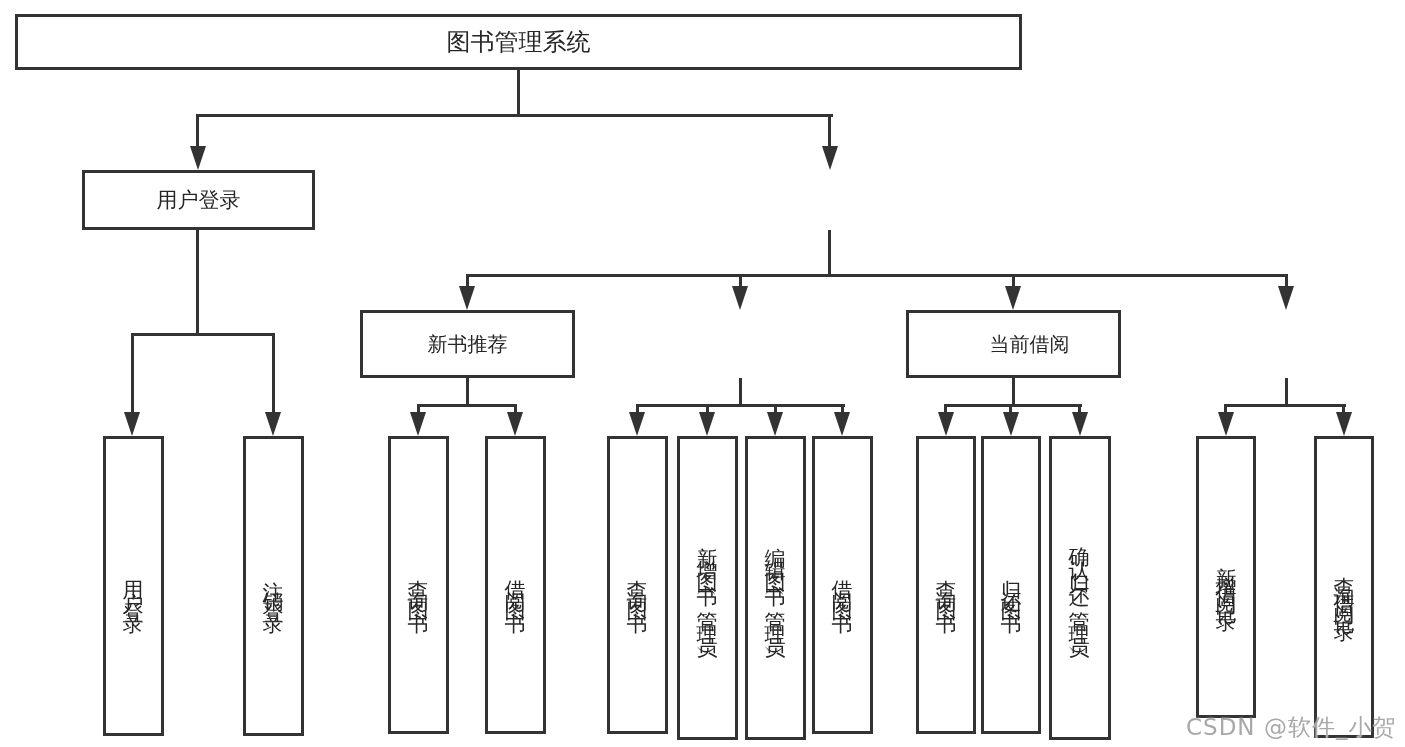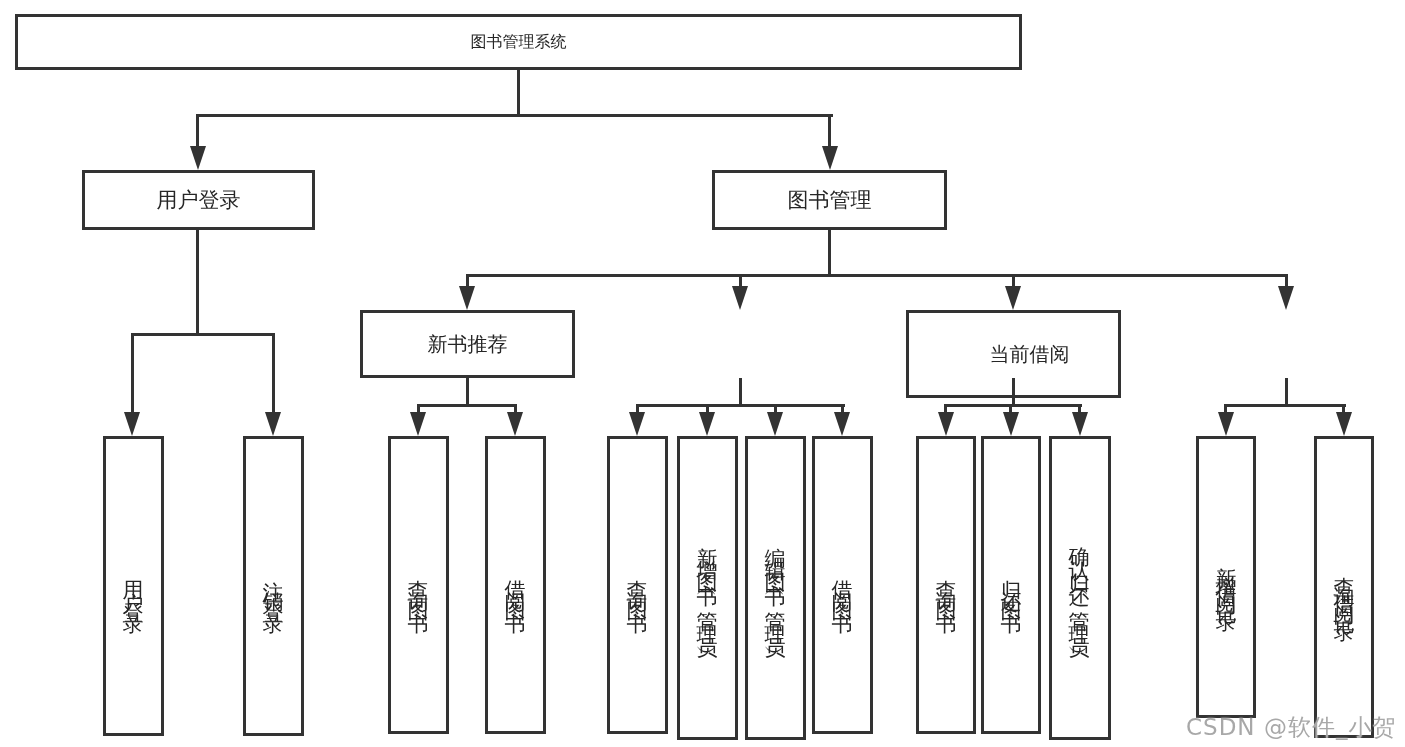--- a/index.html
+++ b/index.html
@@ -5,21 +5,21 @@
   html,body{margin:0;padding:0;background:#fff;}
   .stage{
     position:relative;width:1405px;height:747px;background:#ffffff;overflow:hidden;
     font-family:"DejaVu Sans","Liberation Sans",sans-serif;
   }
   .box{
     position:absolute;box-sizing:border-box;border:3px solid #333333;background:#ffffff;
     display:flex;align-items:center;justify-content:center;
     color:#262626;white-space:nowrap;
   }
-  .box.root{font-size:16px;}
+  .box.root{font-size:24px;}
   .box.lvl2{font-size:21px;}
   .box.lvl3{font-size:20px;}
   .vbox{
     position:absolute;box-sizing:border-box;border:3px solid #333333;background:#ffffff;
     writing-mode:vertical-lr;text-orientation:mixed;text-align:center;
     color:#262626;font-size:21px;letter-spacing:11px;line-height:54px;
   }
   .vbox.long{letter-spacing:13px;}
   .vbox.mid{letter-spacing:9px;}
   .vline,.hline{position:absolute;background:#333333;}
@@ -47,23 +47,20 @@
   <div class="vline" style="left:517px;top:70px;height:46px;"></div>
   <div class="hline" style="left:196px;top:114px;width:637px;"></div>
   <div class="vline" style="left:196px;top:114px;height:34px;"></div>
   <div class="arrow" style="left:190px;top:146px;"></div>
   <div class="vline" style="left:828px;top:114px;height:34px;"></div>
   <div class="arrow" style="left:822px;top:146px;"></div>
 
   <div class="box lvl2" style="left:82px;top:170px;width:233px;height:60px;">
     <span>用户登录</span>
   </div>
-  <div class="box lvl2" style="left:712px;top:170px;width:235px;height:60px;">
-    <span>图书管理</span>
-  </div>
 
   <div class="vline" style="left:196px;top:230px;height:106px;"></div>
   <div class="hline" style="left:131px;top:333px;width:144px;"></div>
   <div class="vline" style="left:131px;top:333px;height:81px;"></div>
   <div class="arrow" style="left:124px;top:412px;"></div>
   <div class="vline" style="left:272px;top:333px;height:81px;"></div>
   <div class="arrow" style="left:265px;top:412px;"></div>
 
   <div class="vline" style="left:828px;top:230px;height:47px;"></div>
   <div class="hline" style="left:466px;top:274px;width:822px;"></div>
@@ -72,21 +69,21 @@
   <div class="vline" style="left:739px;top:274px;height:14px;"></div>
   <div class="arrow" style="left:732px;top:286px;"></div>
   <div class="vline" style="left:1012px;top:274px;height:14px;"></div>
   <div class="arrow" style="left:1005px;top:286px;"></div>
   <div class="vline" style="left:1285px;top:274px;height:14px;"></div>
   <div class="arrow" style="left:1278px;top:286px;"></div>
 
   <div class="box lvl3" style="left:360px;top:310px;width:215px;height:68px;">
     <span>新书推荐</span>
   </div>
-  <div class="box lvl3" style="left:906px;top:310px;width:215px;height:88px;padding-left:32px;">
+  <div class="box lvl3" style="left:906px;top:310px;width:215px;height:68px;padding-left:32px;">
     <span>当前借阅</span>
   </div>
 
   <div class="vline" style="left:466px;top:378px;height:29px;"></div>
   <div class="hline" style="left:417px;top:404px;width:100px;"></div>
   <div class="vline" style="left:417px;top:404px;height:12px;"></div>
   <div class="arrow" style="left:410px;top:412px;"></div>
   <div class="vline" style="left:514px;top:404px;height:12px;"></div>
   <div class="arrow" style="left:507px;top:412px;"></div>
 

